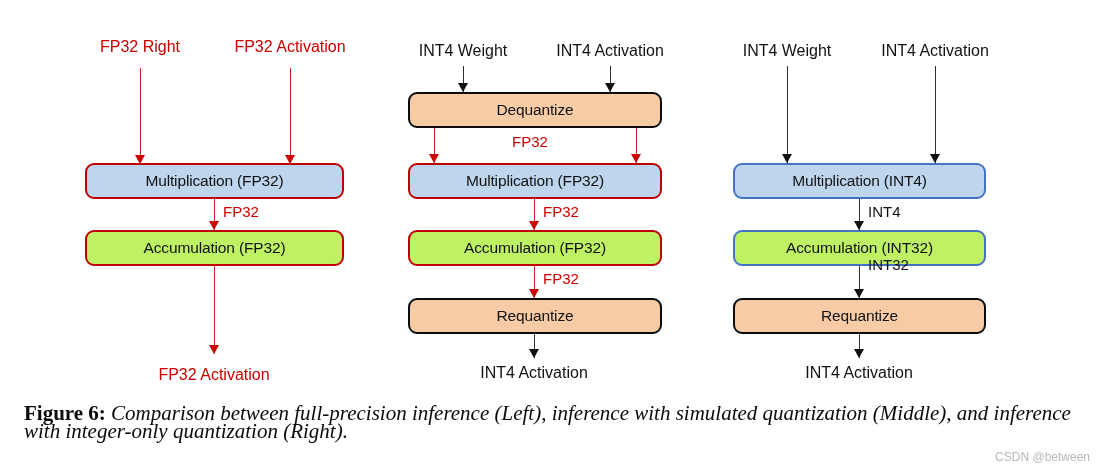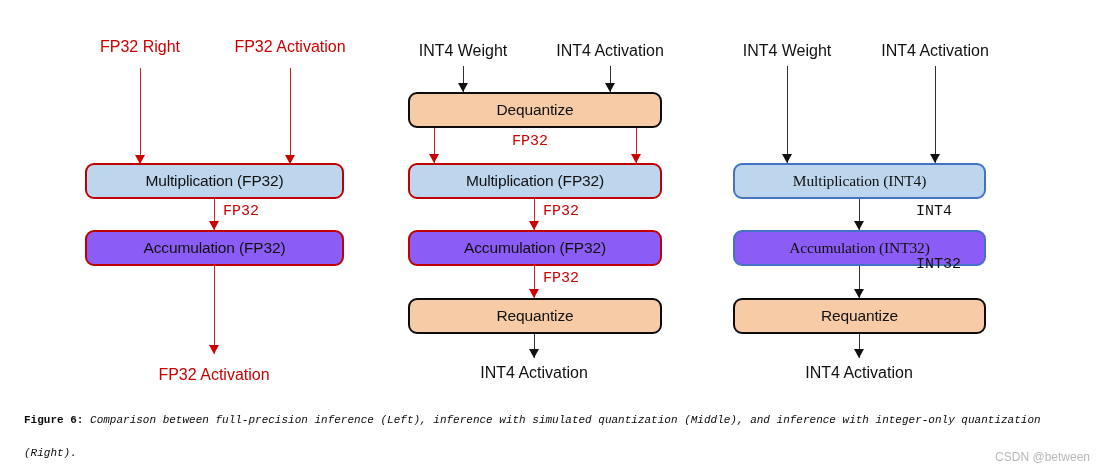--- a/index.html
+++ b/index.html
@@ -18,66 +18,65 @@
     position:absolute;
     box-sizing:border-box;
     border-radius:9px;
     display:flex;align-items:center;justify-content:center;
     font-size:15.5px;
     color:#111111;
     letter-spacing:-0.15px;
     white-space:nowrap;
   }
   .node.blue{background:#bdd6ee;}
-  .node.green{background:#8b5cf6;}
+  .node.green{background:#bef264;}
   .node.orange{background:#f6cba6;}
   .bd-red{border:2.6px solid #c00000;}
   .bd-black{border:2.6px solid #0c0c0c;}
-  .bd-blue{border:2.3px solid #4472c4;font-family:Liberation Serif, serif;}
+  .bd-blue{border:2.3px solid #4472c4;}
 
   .endlabel{
     position:absolute;
     font-size:16px;
     white-space:nowrap;
     transform:translateX(-50%);
   }
   .endlabel.red{color:#cc0000;}
   .endlabel.black{color:#111111;}
 
   .edgelabel{
     position:absolute;
     font-size:15px;
     white-space:nowrap;
-    font-family:Liberation Mono, monospace;
   }
   .edgelabel.red{color:#cc0000;}
-  .edgelabel.black{color:#111111;margin-left:48px;}
+  .edgelabel.black{color:#111111;}
 
   .arrow{position:absolute;}
   .arrow .shaft{
     position:absolute;left:0;top:0;width:0;
     border-left-width:1.7px;border-left-style:solid;
   }
   .arrow .head{
     position:absolute;left:-5.2px;
     width:0;height:0;
     border-left:5.4px solid transparent;
     border-right:5.4px solid transparent;
     border-top-width:9px;border-top-style:solid;
   }
   .arrow.red .shaft{border-left-color:#cc2222;}
   .arrow.red .head{border-top-color:#cc0000;}
   .arrow.black .shaft{border-left-color:#303030;}
   .arrow.black .head{border-top-color:#111111;}
 
   #caption{
     position:absolute;left:24px;top:404px;width:1056px;
-    font-family:Liberation Mono, monospace;
-    font-size:11px;
-    line-height:33px;
+    font-family:Liberation Serif, serif;
+    font-size:21px;
+    line-height:18px;
     color:#0a0a0a;
   }
   #caption .fignum{font-weight:bold;font-style:normal;}
   #caption .captext{font-style:italic;}
   #watermark{
     position:absolute;right:14px;top:450px;
     font-size:12px;color:#b8b8b8;
     font-family:"Liberation Sans", sans-serif;
     white-space:nowrap;
   }

